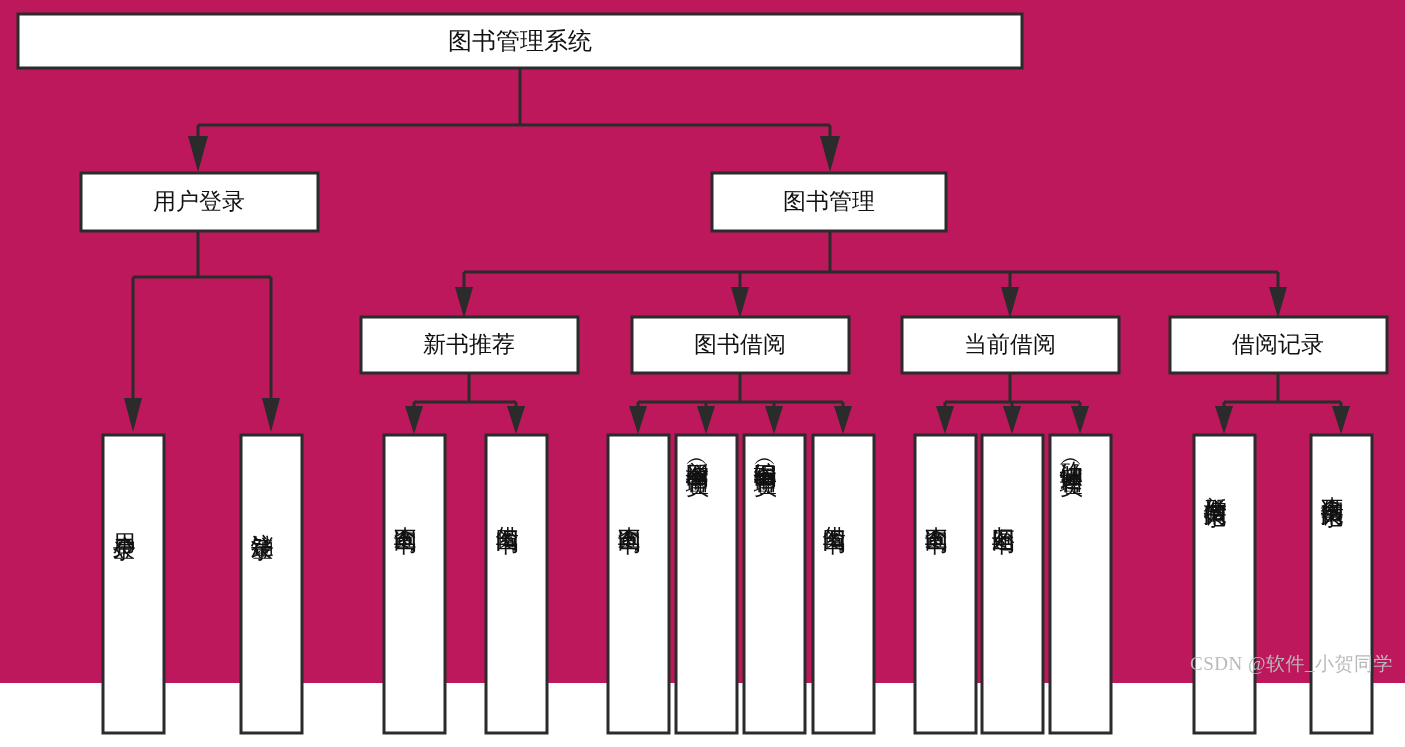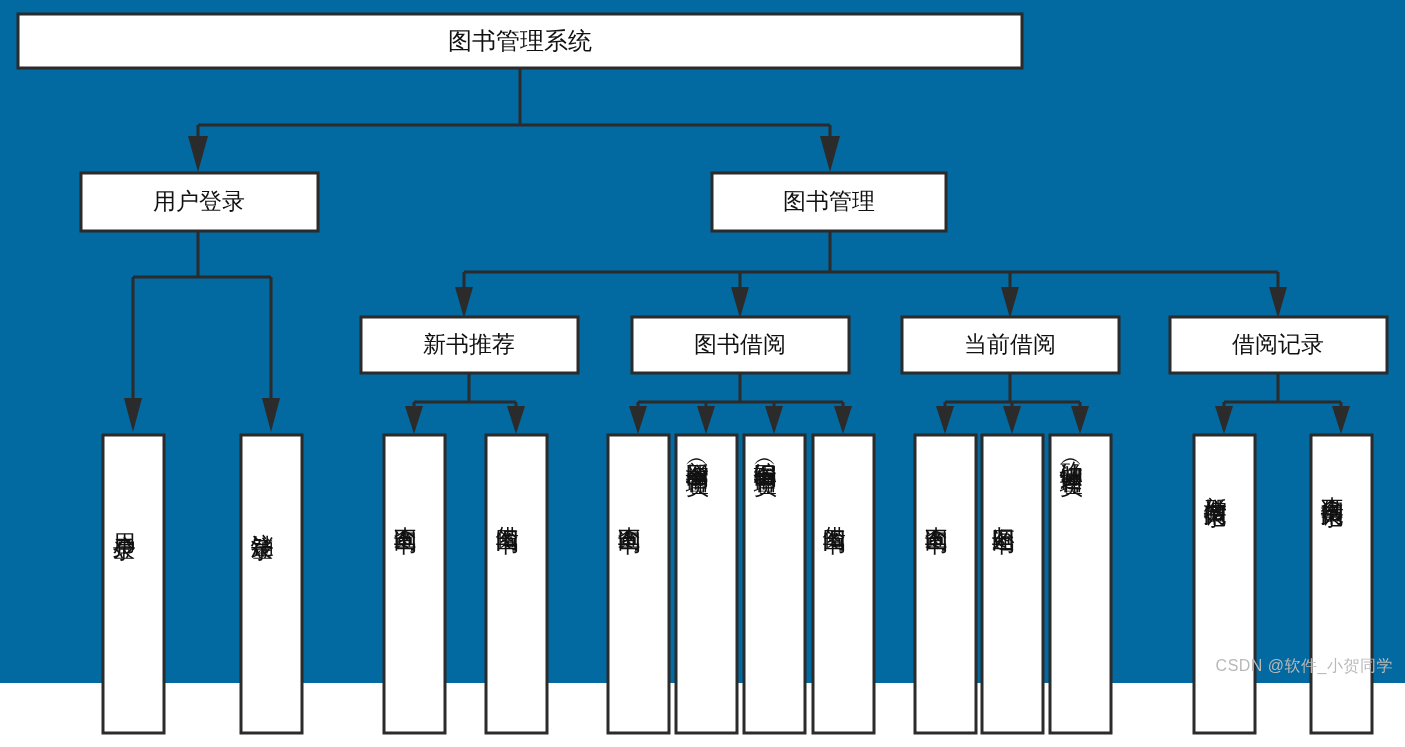--- a/index.html
+++ b/index.html
@@ -10,21 +10,21 @@
   body {
     width: 1405px;
     height: 747px;
     font-family: "Liberation Sans", "DejaVu Sans", sans-serif;
     overflow: hidden;
   }
   #diagram-root {
     position: relative;
     width: 1405px;
     height: 683px;
-    background: #0369a1;
+    background: #be185d;
   }
   svg.diagram-canvas {
     position: absolute;
     left: 0;
     top: 0;
     width: 1405px;
     height: 747px;
   }
   .node-box {
     fill: #ffffff;
@@ -64,22 +64,22 @@
     color: #111111;
     line-height: 1.08;
     letter-spacing: 2px;
     white-space: nowrap;
     pointer-events: none;
   }
   .watermark {
     position: absolute;
     right: 12px;
     bottom: 6px;
-    font-family: Liberation Sans, sans-serif;
-    font-size: 16px;
+    font-family: Liberation Serif, serif;
+    font-size: 19px;
     color: #b9b9b9;
     white-space: nowrap;
     letter-spacing: 0.5px;
   }
 </style>
 </head>
 <body>
 
 <div id="diagram-root">
 

